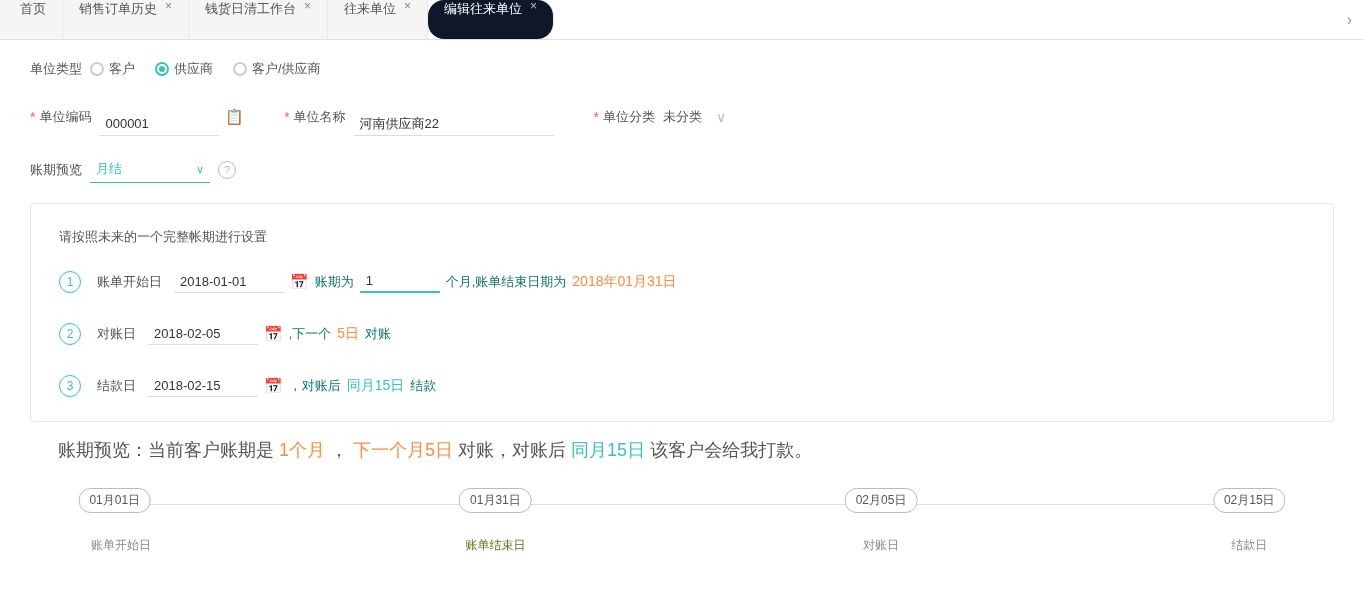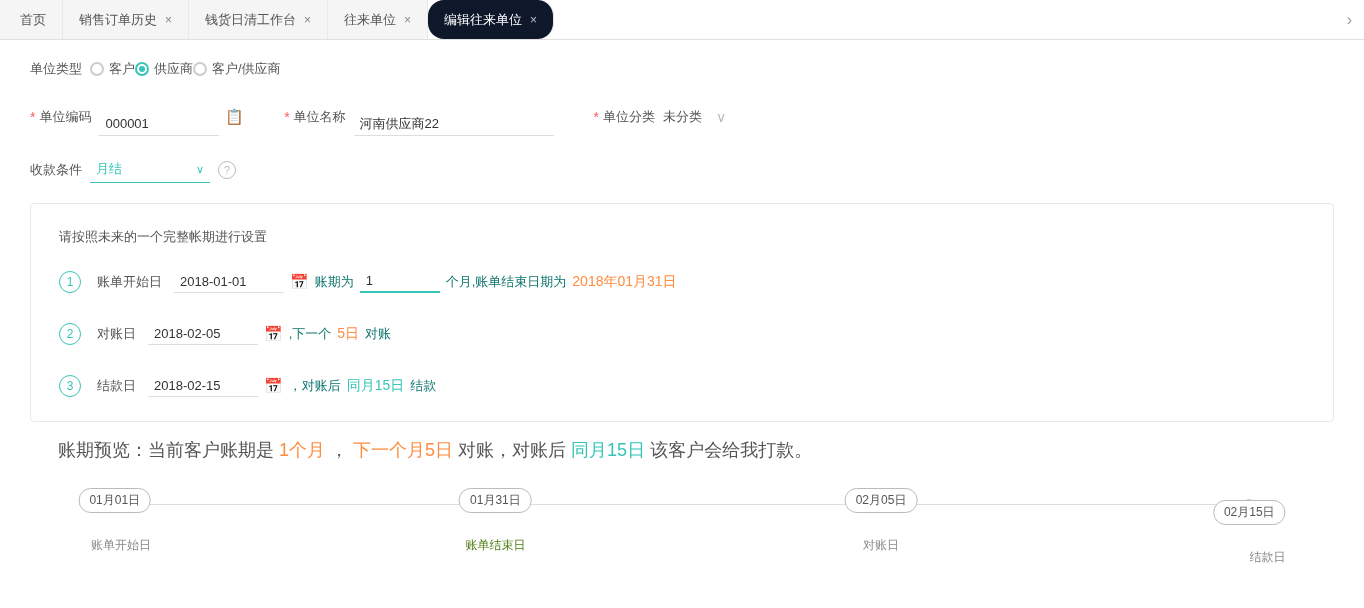--- a/index.html
+++ b/index.html
@@ -9,21 +9,20 @@
     .tab-bar {
       display: flex;
       align-items: center;
       background: #fff;
       border-bottom: 1px solid #e0e0e0;
       height: 40px;
       padding: 0;
     }
     .tab-item {
       display: flex;
-      align-items: center;
       padding: 0 16px;
       height: 100%;
       cursor: pointer;
       color: #555;
       font-size: 13px;
       border-right: 1px solid #e8e8e8;
       white-space: nowrap;
       background: #f5f5f5;
     }
     .tab-item:first-child { padding-left: 20px; }
@@ -65,20 +64,21 @@
       font-size: 13px;
       margin-right: 8px;
       white-space: nowrap;
     }
     .required-star { color: #ff5a5a; margin-right: 4px; }
 
     
     .radio-group {
       display: flex;
       align-items: center;
+      gap: 20px;
       text-align: center;
     }
     .radio-item {
       display: flex;
       align-items: center;
       gap: 5px;
       cursor: pointer;
       font-size: 13px;
       color: #555;
     }
@@ -295,21 +295,21 @@
 
     <div class="field-group">
       <span class="required-star">*</span>
       <span class="form-label">单位分类</span>
       <span class="form-label">未分类</span>
       <span class="dropdown-arrow-right">∨</span>
     </div>
   </div>
 
   <div class="form-row">
-    <span class="form-label">收款条件</span>
+    <span class="form-label">账期预览</span>
     <div class="dropdown-container">
       <span class="dropdown-value">月结</span>
       <span class="dropdown-arrow">∨</span>
     </div>
     <span class="help-icon">?</span>
   </div>
 
   <div class="setting-panel">
     <div class="panel-title">请按照未来的一个完整帐期进行设置</div>
 
@@ -374,20 +374,20 @@
       <div style="position: absolute; top: 0; left: 35%; transform: translateX(-50%); display: flex; flex-direction: column; align-items: center;">
         <div style="border: 1px solid #bbb; border-radius: 12px; padding: 3px 10px; font-size: 12px; color: #555; background: #fff; white-space: nowrap;">01月31日</div>
         <div style="font-size: 12px; color: #4d7c0f; margin-top: 24px; white-space: nowrap;">账单结束日</div>
       </div>
 
       <div style="position: absolute; top: 0; left: 66%; transform: translateX(-50%); display: flex; flex-direction: column; align-items: center;">
         <div style="border: 1px solid #bbb; border-radius: 12px; padding: 3px 10px; font-size: 12px; color: #555; background: #fff; white-space: nowrap;">02月05日</div>
         <div style="font-size: 12px; color: #888; margin-top: 24px; white-space: nowrap;">对账日</div>
       </div>
 
-      <div style="position: absolute; top: 12px; right: calc(4% + 5px); transform: translateX(50%); display: flex; flex-direction: column; align-items: flex-end;">
+      <div style="position: absolute; top: 0; right: calc(4% + 5px); transform: translateX(50%); display: flex; flex-direction: column; align-items: center;">
         <div style="border: 1px solid #bbb; border-radius: 12px; padding: 3px 10px; font-size: 12px; color: #555; background: #fff; white-space: nowrap;">02月15日</div>
         <div style="font-size: 12px; color: #888; margin-top: 24px; white-space: nowrap;">结款日</div>
       </div>
     </div>
   </div>
 
 </div>
 
 </body></html>

